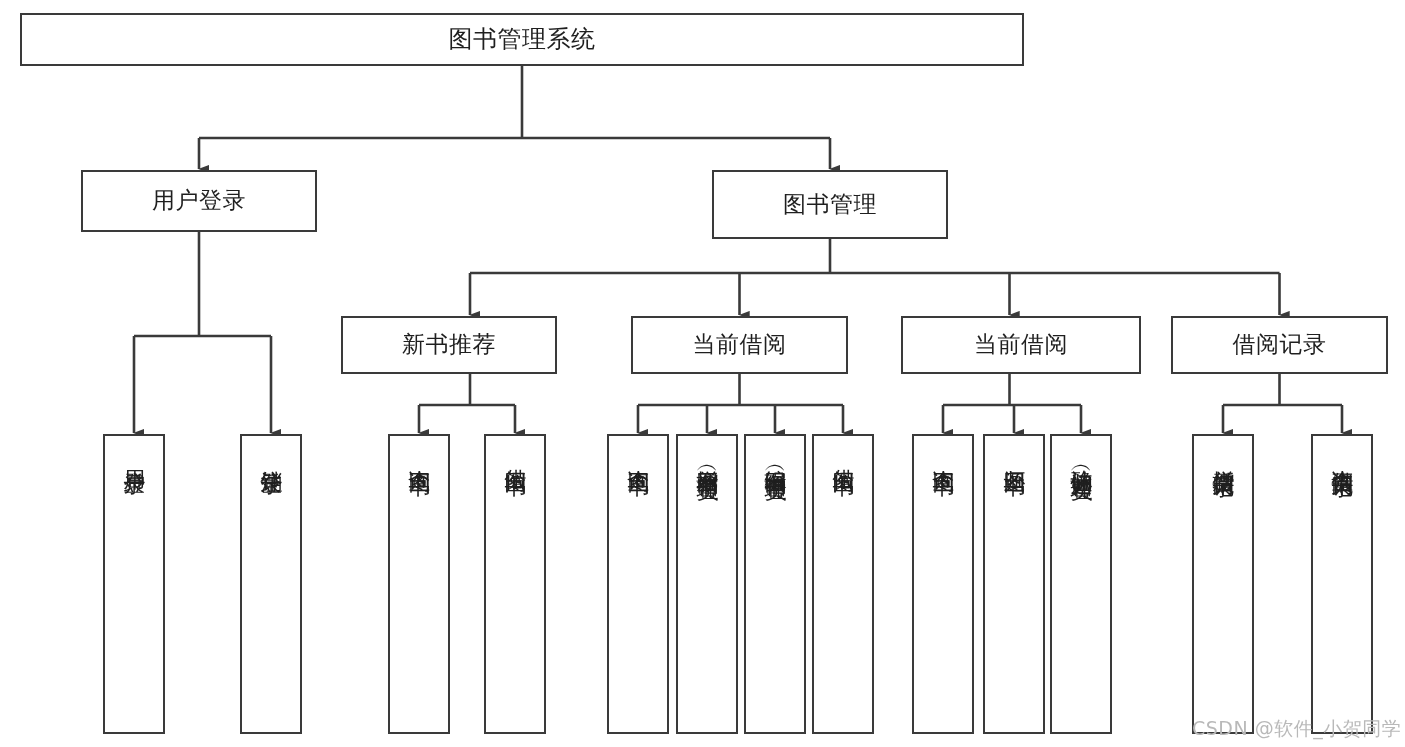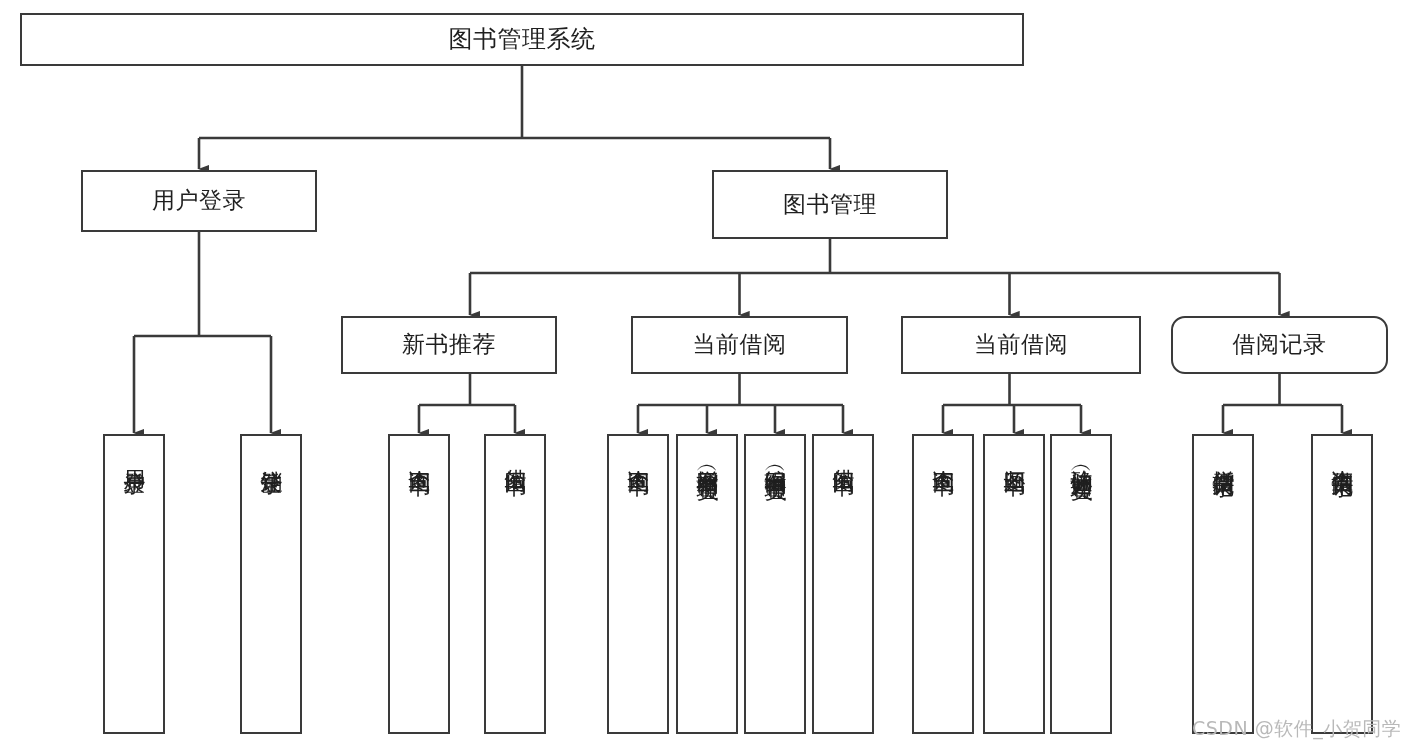--- a/index.html
+++ b/index.html
@@ -132,21 +132,21 @@
       </div>
       <div class="node horiz" style="left: 341px; top: 316px; width: 216px; height: 58px;">
         <div class="label">新书推荐</div>
       </div>
       <div class="node horiz" style="left: 631px; top: 316px; width: 217px; height: 58px;">
         <div class="label">当前借阅</div>
       </div>
       <div class="node horiz" style="left: 901px; top: 316px; width: 240px; height: 58px;">
         <div class="label">当前借阅</div>
       </div>
-      <div class="node horiz" style="left: 1171px; top: 316px; width: 217px; height: 58px; border-radius: 14px;">
+      <div class="node horiz" style="left: 1171px; top: 316px; width: 217px; height: 58px;">
         <div class="label">借阅记录</div>
       </div>
       <div class="node vert" style="left: 103px; top: 434px; width: 62px; height: 300px;">
         <div class="label">用户登录</div>
       </div>
       <div class="node vert" style="left: 240px; top: 434px; width: 62px; height: 300px;">
         <div class="label">注销登录</div>
       </div>
       <div class="node vert" style="left: 388px; top: 434px; width: 62px; height: 300px;">
         <div class="label">查询图书</div>

